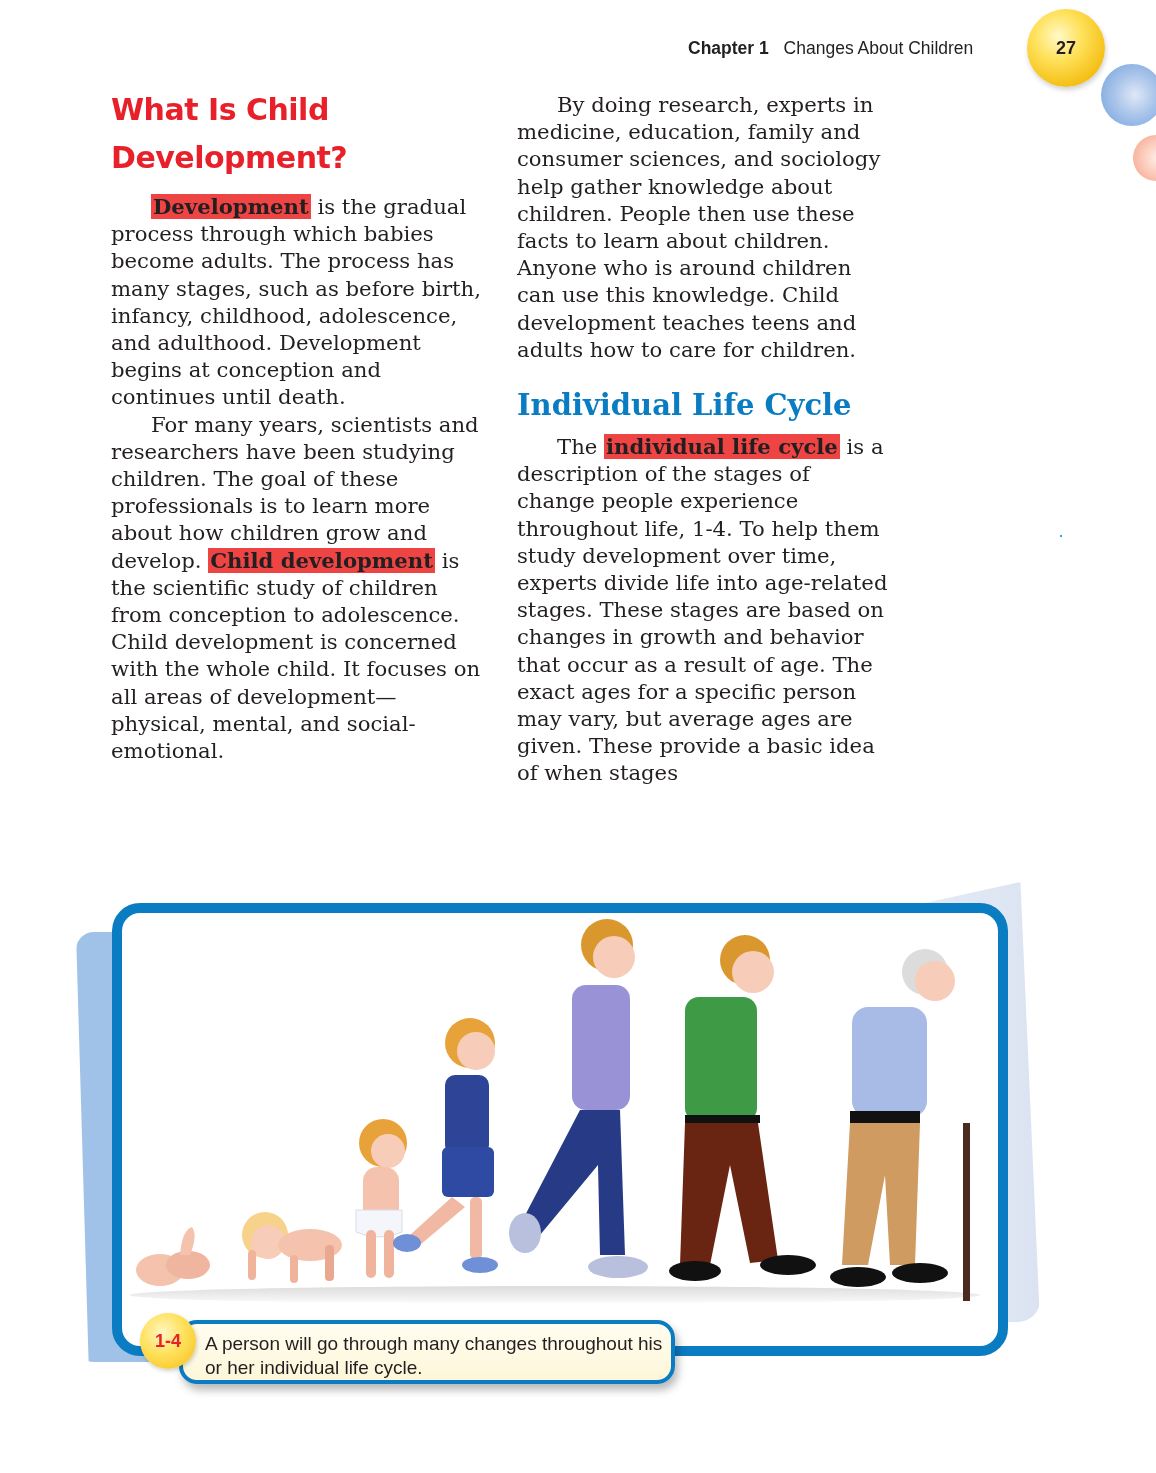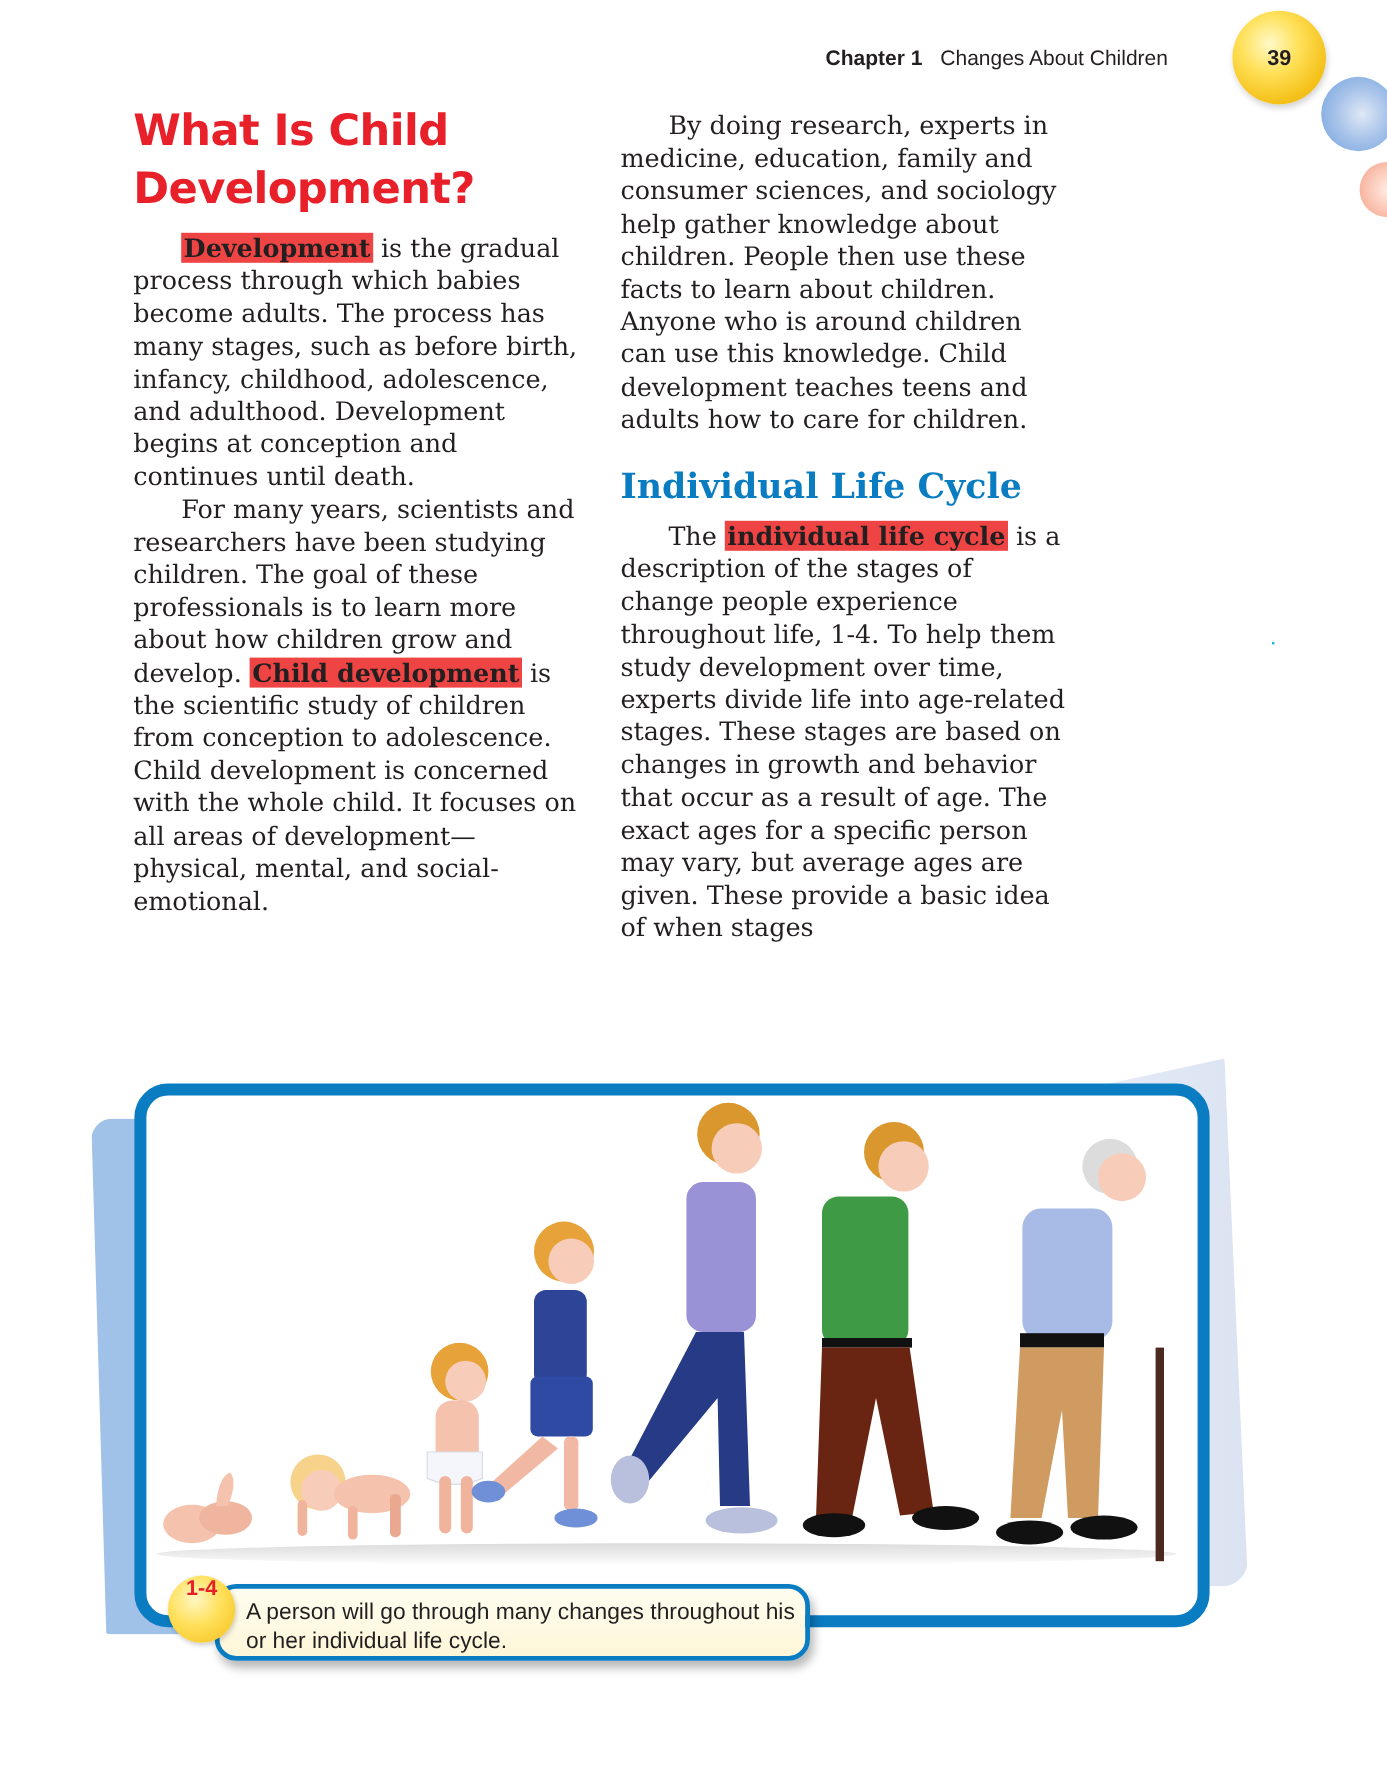--- a/index.html
+++ b/index.html
@@ -34,21 +34,21 @@
     background: radial-gradient(circle at 55% 50%, #fff0ea 0%, #fbc8b7 50%, #f39f86 100%);
   }
   .col { position: absolute; font-size: 21.2px; line-height: 27.2px; }
   .col p { margin: 0; }
   .col .ind { text-indent: 40px; }
   .col-left { left: 111px; top: 193px; width: 372px; }
   .col-right { left: 517px; top: 91px; width: 372px; }
   .h1 {
     position: absolute; left: 111px; top: 86px; width: 380px;
     font-family: "DejaVu Sans", "Liberation Sans", sans-serif; font-weight: bold;
-    color: #e8202a; font-size: 36px; line-height: 48px; letter-spacing: -0.5px;
+    color: #e8202a; font-size: 30px; line-height: 48px; letter-spacing: -0.5px;
   }
   .h2 {
     font-family: "DejaVu Serif", serif; font-weight: bold; color: #0a7cc1;
     font-size: 29px; line-height: 36px; margin: 24px 0 10px 0 !important;
   }
   .term { background: #ef4444; font-weight: bold; padding: 0 2px; }
   .it { font-style: italic; }
   .dot { position: absolute; left: 1060px; top: 535px; width: 2px; height: 2px; background: #1ab0e6; }
 
   
@@ -69,21 +69,21 @@
   }
   .ground {
     position: absolute; left: 130px; top: 1286px; width: 850px; height: 18px;
     background: linear-gradient(180deg, #dcdcdc, #f2f2f2 70%, #fff);
     border-radius: 50%;
   }
   .caption-badge {
     position: absolute; left: 140px; top: 1313px; width: 56px; height: 56px; border-radius: 50%;
     background: radial-gradient(circle at 40% 35%, #fff7c4 0%, #ffe05a 45%, #f3bd17 100%);
     box-shadow: 1px 2px 4px rgba(0,0,0,0.2);
-    display: flex; justify-content: center; z-index: 3;
+    display: flex; align-items: center; justify-content: center; z-index: 3;
   }
   .caption-badge span {
     font-family: "Liberation Sans", sans-serif; font-weight: bold; color: #e8202a; font-size: 18px;
   }
   .caption-box {
     position: absolute; left: 179px; top: 1320px; width: 496px; height: 64px;
     border: 4px solid #0a7cc1; border-radius: 18px;
     background: linear-gradient(180deg, #fffdf0, #fdf6d8);
     box-shadow: 3px 6px 8px rgba(0,0,0,0.28); z-index: 2;
     padding: 8px 0 0 22px; box-sizing: border-box;
@@ -92,21 +92,21 @@
   .person { position: absolute; }
 </style>
 </head>
 <body>
 
 <div class="running-head">
   <span class="ch">Chapter 1</span>
   <span>Changes About Children</span>
 </div>
 <div class="ball ball-yellow">
-  <span>39</span>
+  <span>27</span>
 </div>
 <div class="ball ball-blue"></div>
 <div class="ball ball-pink"></div>
 
 <div class="h1">What Is Child Development?</div>
 
 <div class="col col-left">
   <p class="ind"><span class="term">Development</span><span> is the gradual process through which babies become adults. The process has many stages, such as before birth, infancy, childhood, adolescence, and adulthood. Development begins at conception and continues until death.</span></p>
   <p class="ind"><span>For many years, scientists and researchers have been studying children. The goal of these professionals is to learn more about how children grow and develop. </span><span class="term">Child development</span><span> is the scientific study of children from conception to adolescence. Child development is concerned with the whole child. It focuses on all areas of development—physical, mental, and social-emotional.</span></p>
 </div>

